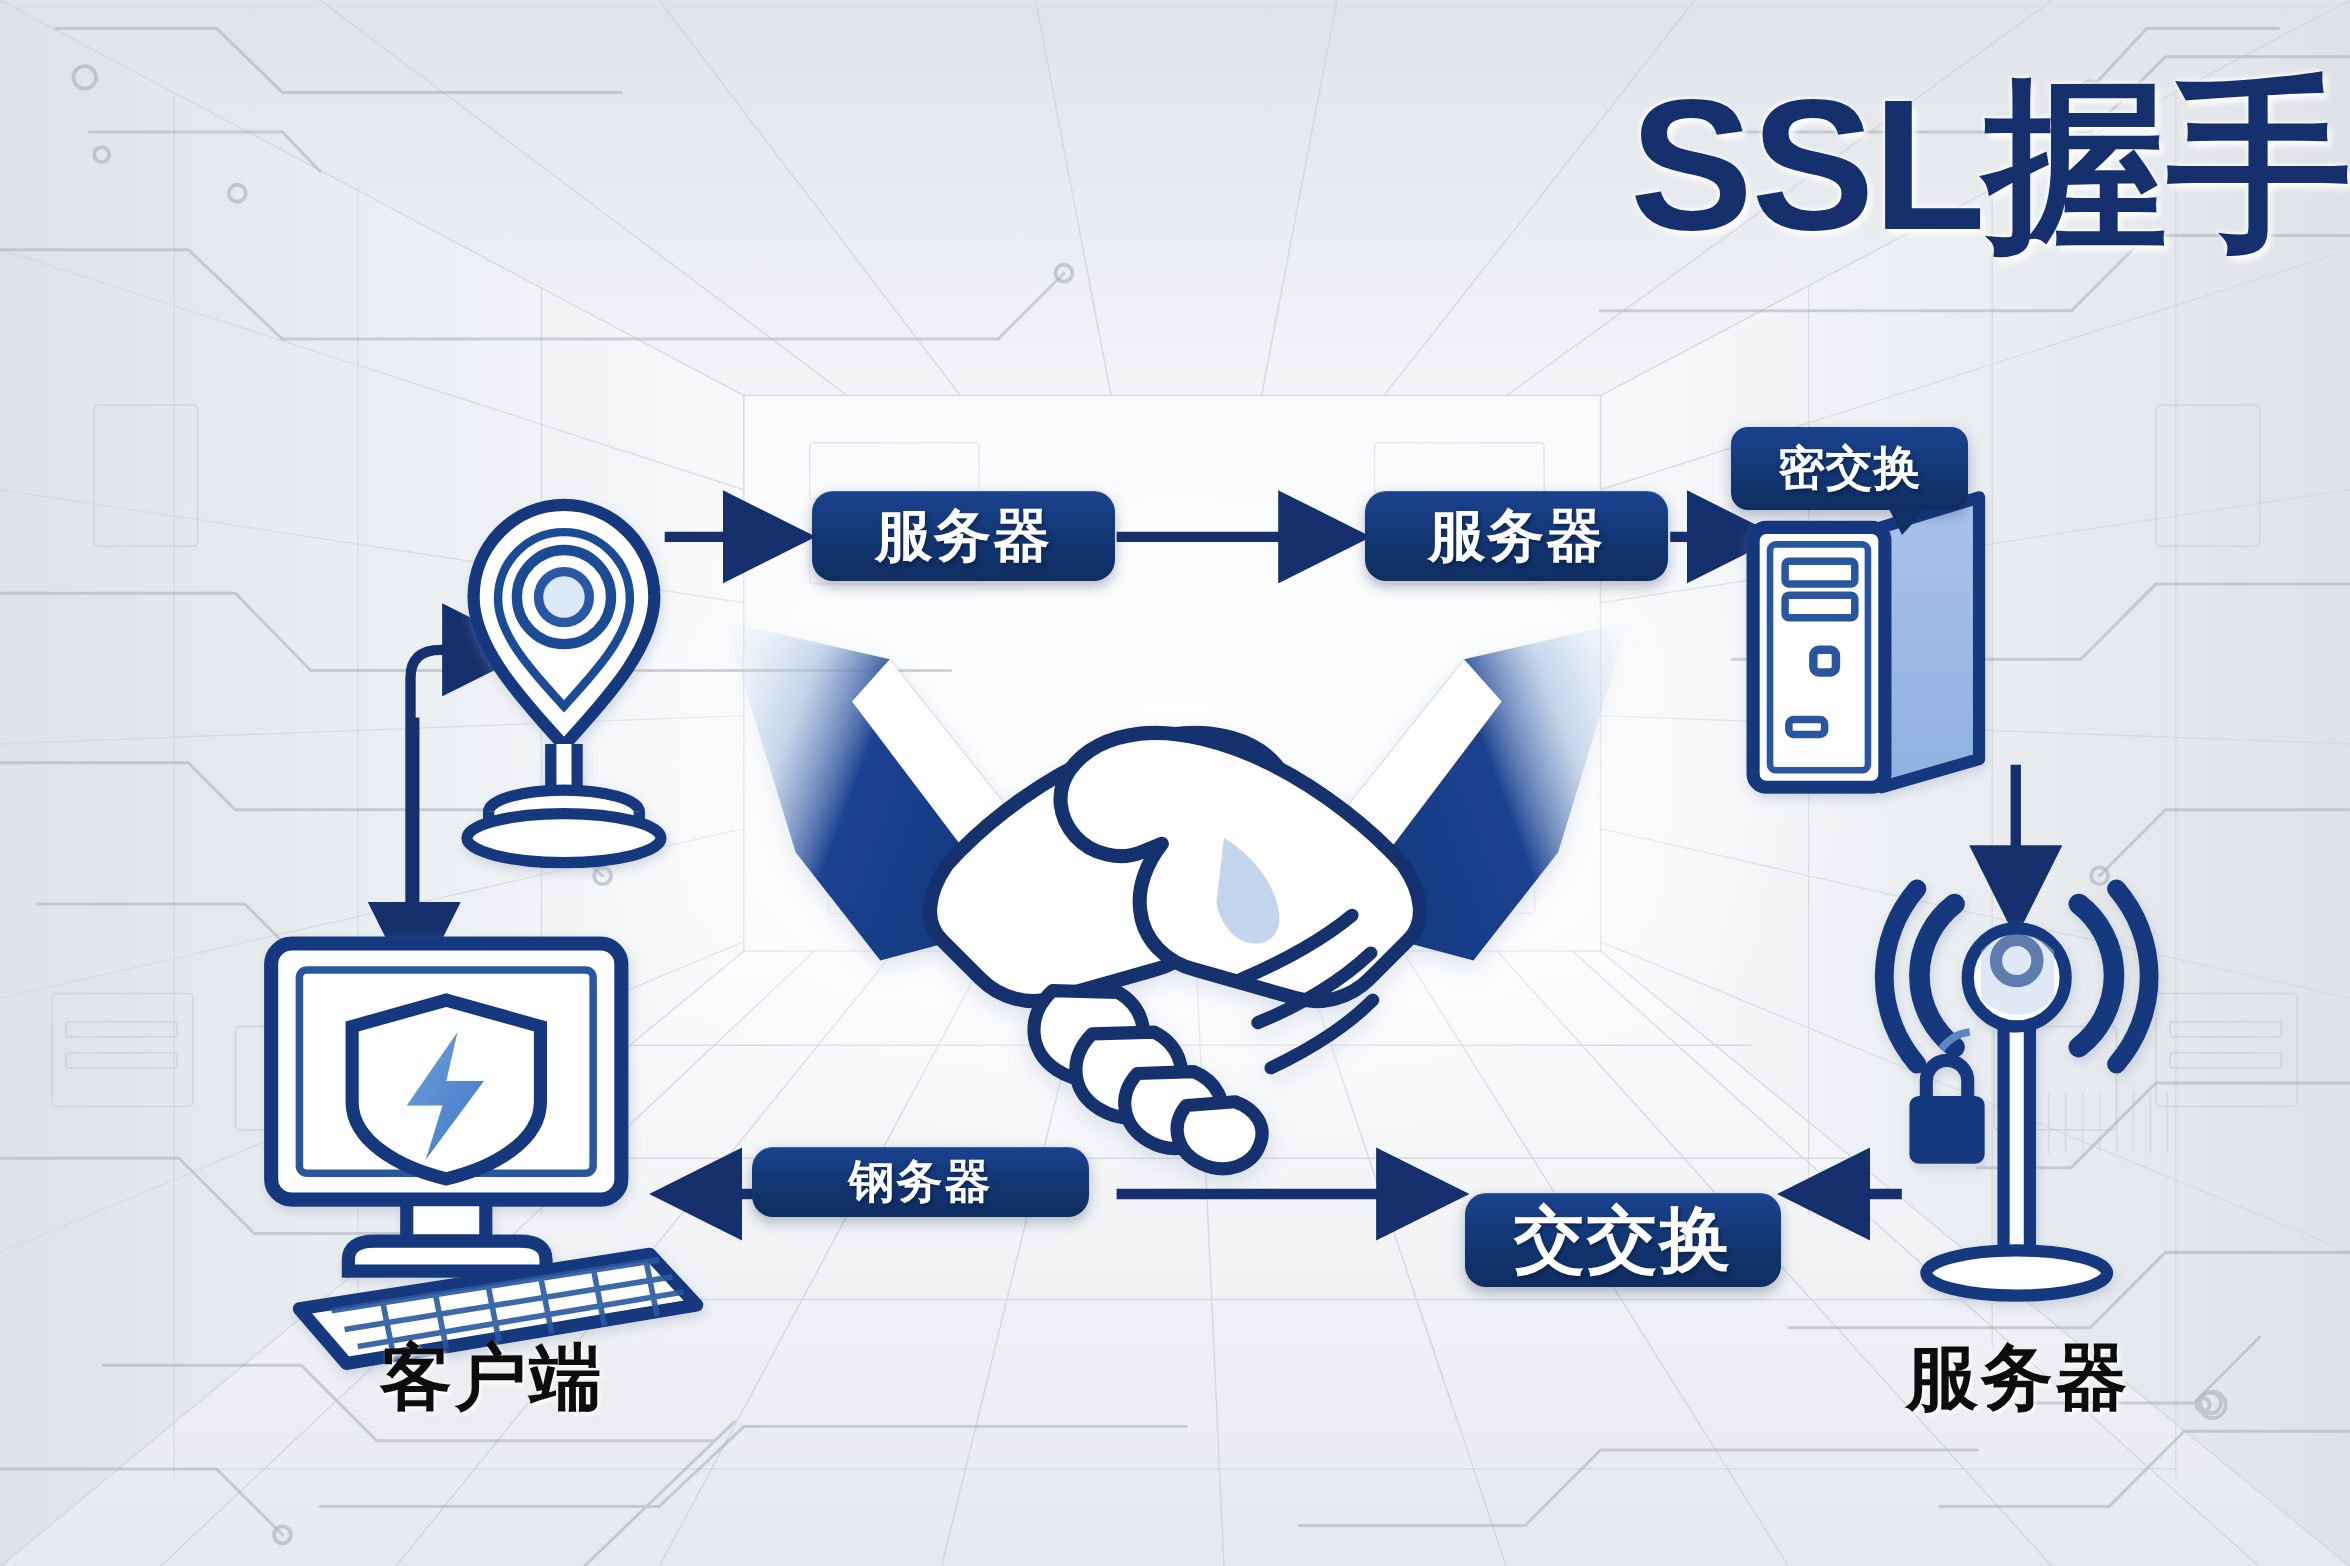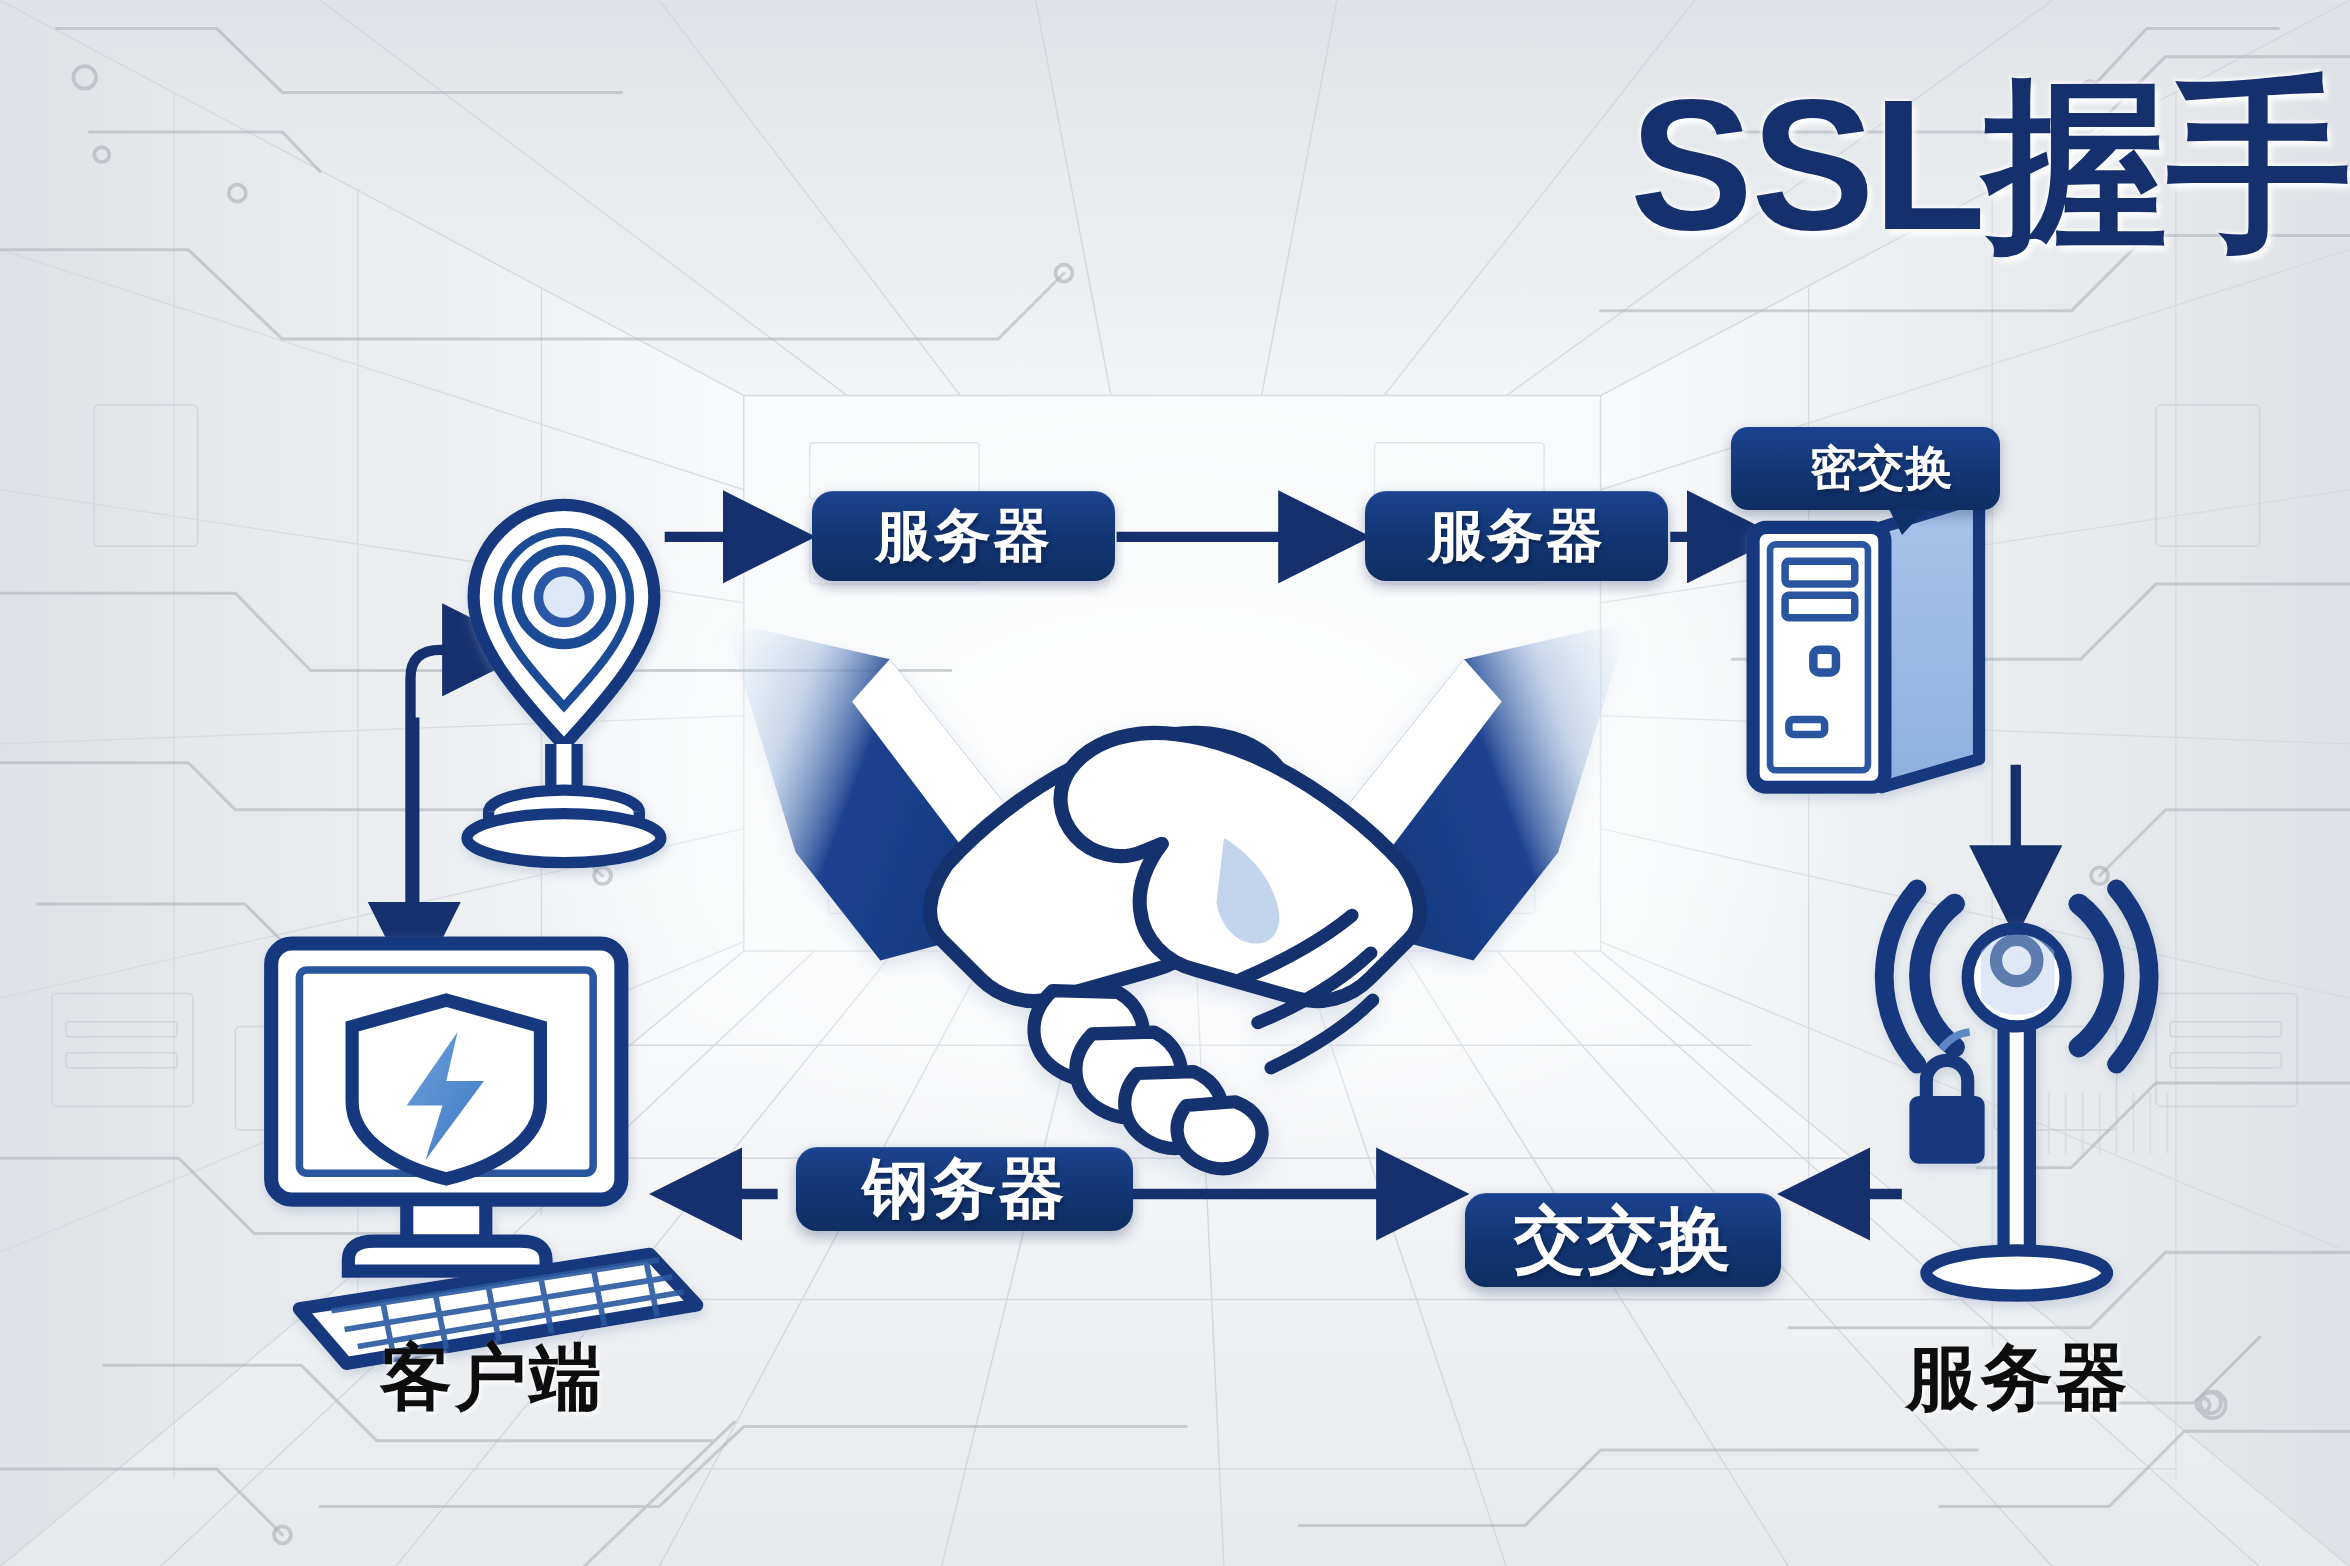--- a/index.html
+++ b/index.html
@@ -61,21 +61,21 @@
     font-weight: bold;
     letter-spacing: 1.9px;
     box-shadow: 0 5.6px 13px rgba(20,40,90,0.30), inset 0 0.9px 0 rgba(255,255,255,0.15);
     text-shadow: 1.9px 2.8px 3.8px rgba(10,25,60,0.55);
     font-family: "Liberation Sans", "DejaVu Sans", sans-serif;
     z-index: 30;
     white-space: nowrap;
   }
   #pill-server-1 { left: 812px; top: 491px; width: 303px; height: 90px; font-size: 57px; }
   #pill-server-2 { left: 1365px; top: 491px; width: 303px; height: 90px; font-size: 57px; }
-  #pill-server-3 { left: 796px; top: 1147px; width: 337px; height: 84px; font-size: 66px; }
+  #pill-server-3 { left: 752px; top: 1147px; width: 337px; height: 70px; font-size: 46px; }
   #pill-exchange-bottom { left: 1465px; top: 1147px; width: 316px; height: 94px; font-size: 71px; margin-top: 46px; }
 
   
   #badge-keyexchange {
     position: absolute;
     left: 1731px;
     top: 427px;
     width: 237px;
     height: 83px;
     display: flex;
@@ -85,21 +85,20 @@
     color: #ffffff;
     border-radius: 17px;
     font-size: 47px;
     font-weight: bold;
     letter-spacing: 0.9px;
     text-shadow: 1.9px 2.8px 3.8px rgba(10,25,60,0.55);
     box-shadow: 0 5.6px 13px rgba(20,40,90,0.30);
     font-family: "Liberation Sans", "DejaVu Sans", sans-serif;
     z-index: 31;
     white-space: nowrap;
-    padding-left: 32px;
   }
   #badge-keyexchange::after {
     content: "";
     position: absolute;
     bottom: -24.5px;
     left: 158px;
     width: 0; height: 0;
     border-left: 13px solid transparent;
     border-right: 24.5px solid transparent;
     border-top: 26px solid #103068;

